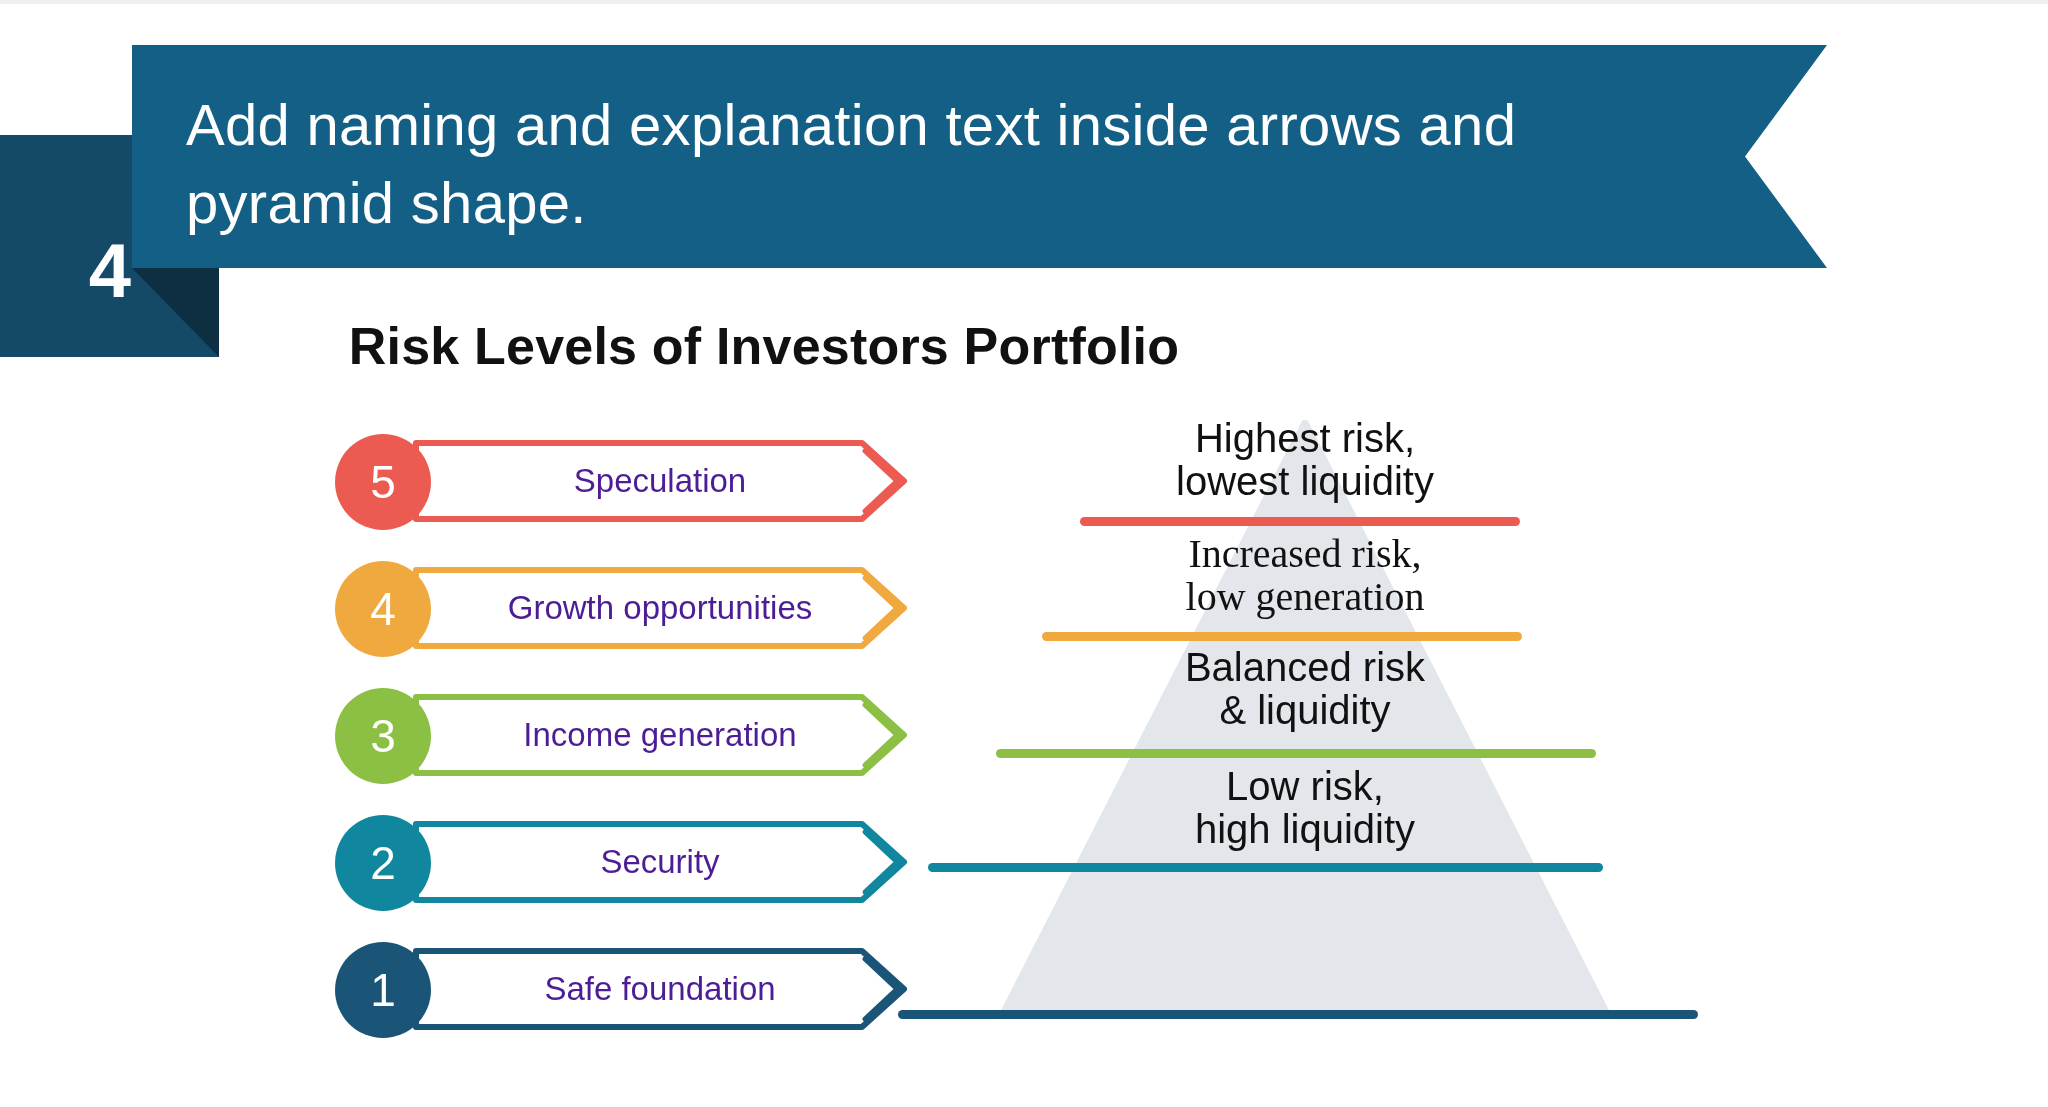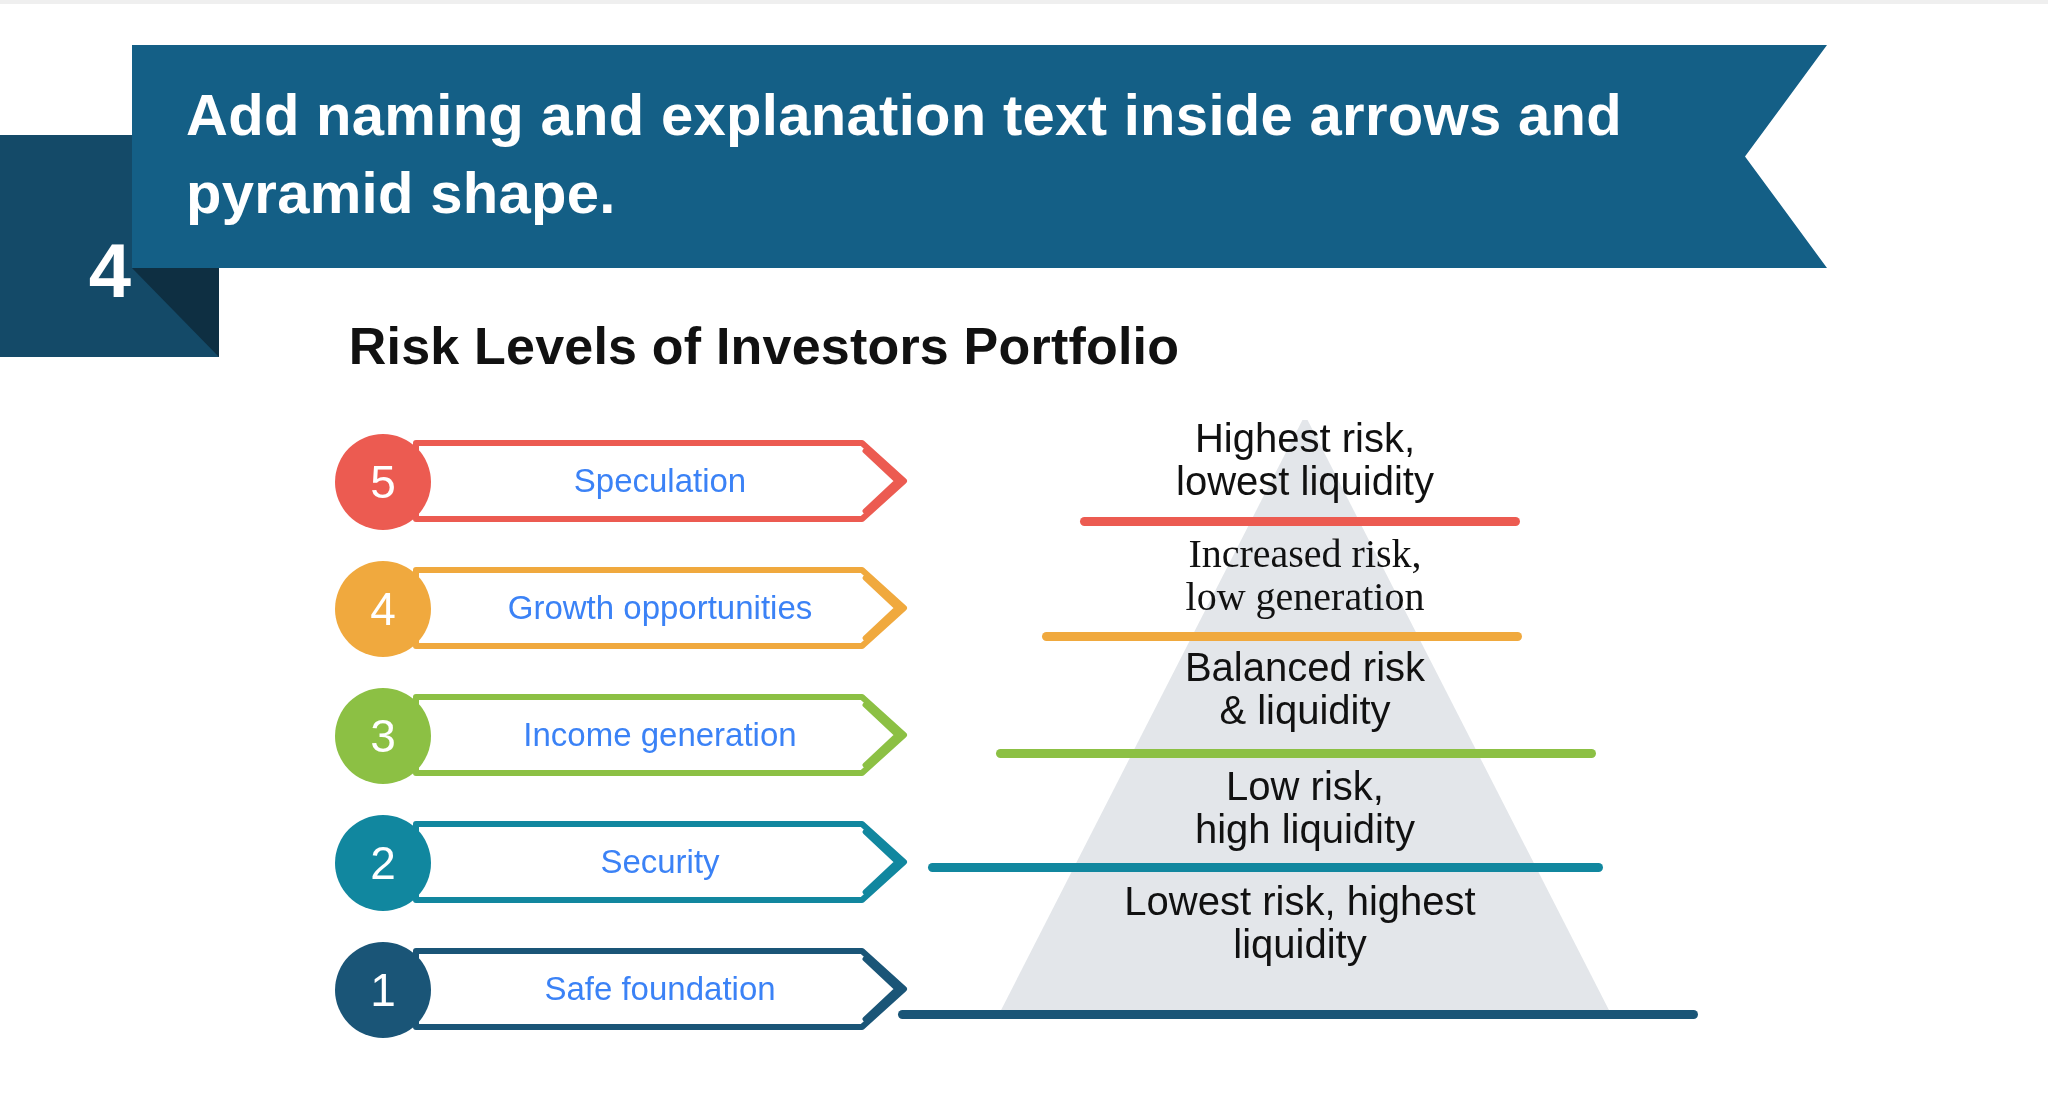--- a/index.html
+++ b/index.html
@@ -35,23 +35,23 @@
   .hdr-banner-main{
     position:absolute;left:132px;top:45px;width:1613px;height:223px;
     background:#145F86;
   }
   .hdr-banner-tail{
     position:absolute;left:1745px;top:45px;width:82px;height:223px;
     background:#145F86;
     clip-path:polygon(0 0, 100% 0, 0 50%, 100% 100%, 0 100%);
   }
   .hdr-title{
-    position:absolute;left:186px;top:76px;width:1450px;
+    position:absolute;left:186px;top:86px;width:1450px;
     color:#ffffff;font-size:58px;line-height:78px;
-    font-weight:700;letter-spacing:0.3px;
+    font-weight:400;letter-spacing:0.3px;
   }
 
   
   .sec-title{
     position:absolute;left:0;top:316px;width:2048px;
     text-align:center;color:#111111;
     font-size:52px;font-weight:700;letter-spacing:0.2px;
   }
   .sec-title-inner{display:inline-block;transform:translateX(-260px);}
 
@@ -63,21 +63,21 @@
   }
   .arow-shape svg{display:block;width:500px;height:88px;}
   .arow-badge{
     position:absolute;left:0;top:-3px;width:96px;height:96px;border-radius:50%;
     display:flex;align-items:center;justify-content:center;
     color:#ffffff;font-size:46px;font-weight:400;line-height:1;
   }
   .arow-label{
     position:absolute;left:110px;top:0;width:430px;height:88px;
     display:flex;align-items:center;justify-content:center;
-    color:#3b82f6;font-size:33px;font-weight:400;
+    color:#4c1d95;font-size:33px;font-weight:400;
   }
 
   
   .pyr{position:absolute;left:880px;top:420px;width:900px;height:620px;}
   .pyr-tri{position:absolute;left:0;top:0;width:900px;height:610px;}
   .pyr-tri svg{display:block;}
   .pyr-line{position:absolute;height:9px;border-radius:5px;}
   .pyr-text{
     position:absolute;width:520px;text-align:center;
     color:#111111;font-size:40px;line-height:43px;font-weight:400;
@@ -185,21 +185,17 @@
         <div>&amp; liquidity</div>
       </div>
     <div class="pyr-line" style="left:116px;top:329px;width:600px;background:#8CC044;"></div>
 
     <div class="pyr-text" style="left:165px;top:345px;">
         <div>Low risk,</div>
         <div>high liquidity</div>
       </div>
     <div class="pyr-line" style="left:48px;top:443px;width:675px;background:#11879F;"></div>
 
-    <div class="pyr-text" style="left:160px;top:460px;">
-        <div>Lowest risk, highest</div>
-        <div>liquidity</div>
-      </div>
     <div class="pyr-line" style="left:18px;top:590px;width:800px;background:#1A5577;"></div>
 
   </div>
 
 </div>
 
 </body></html>

